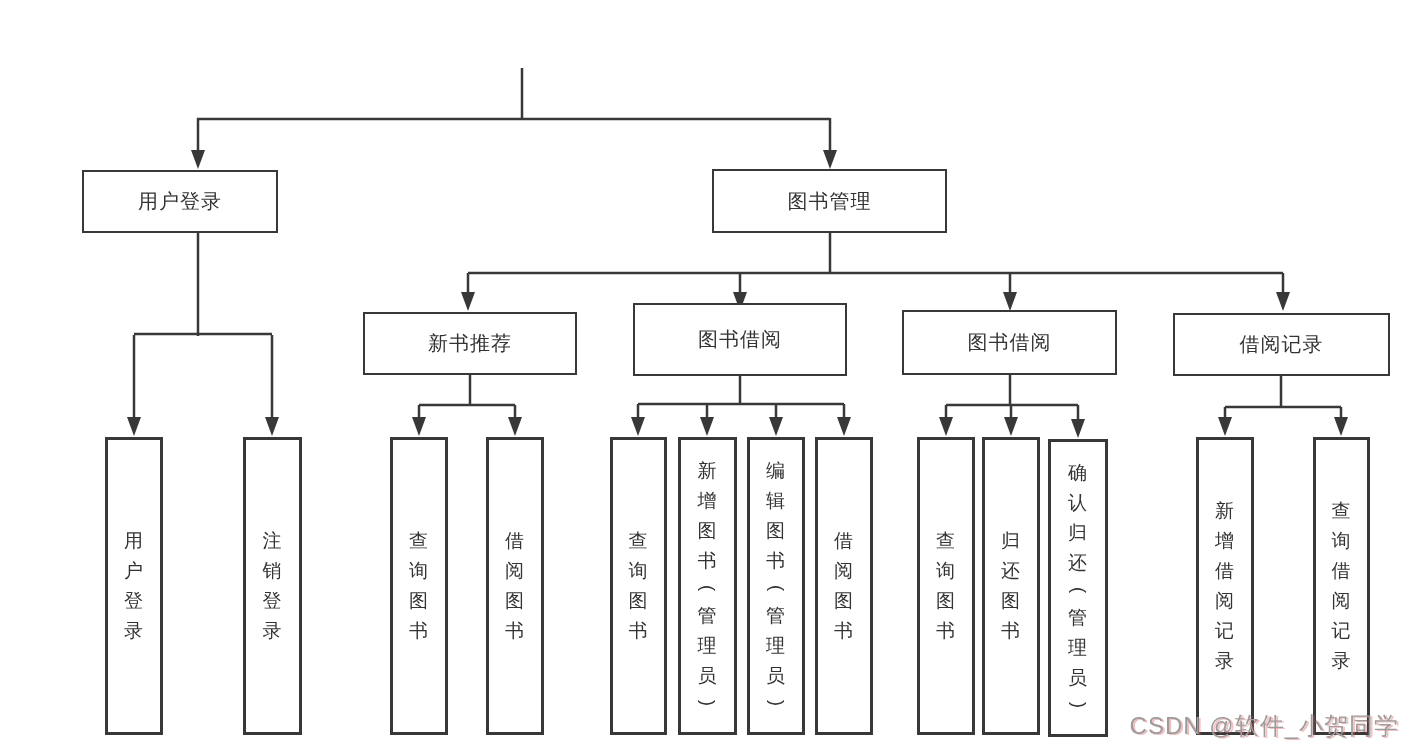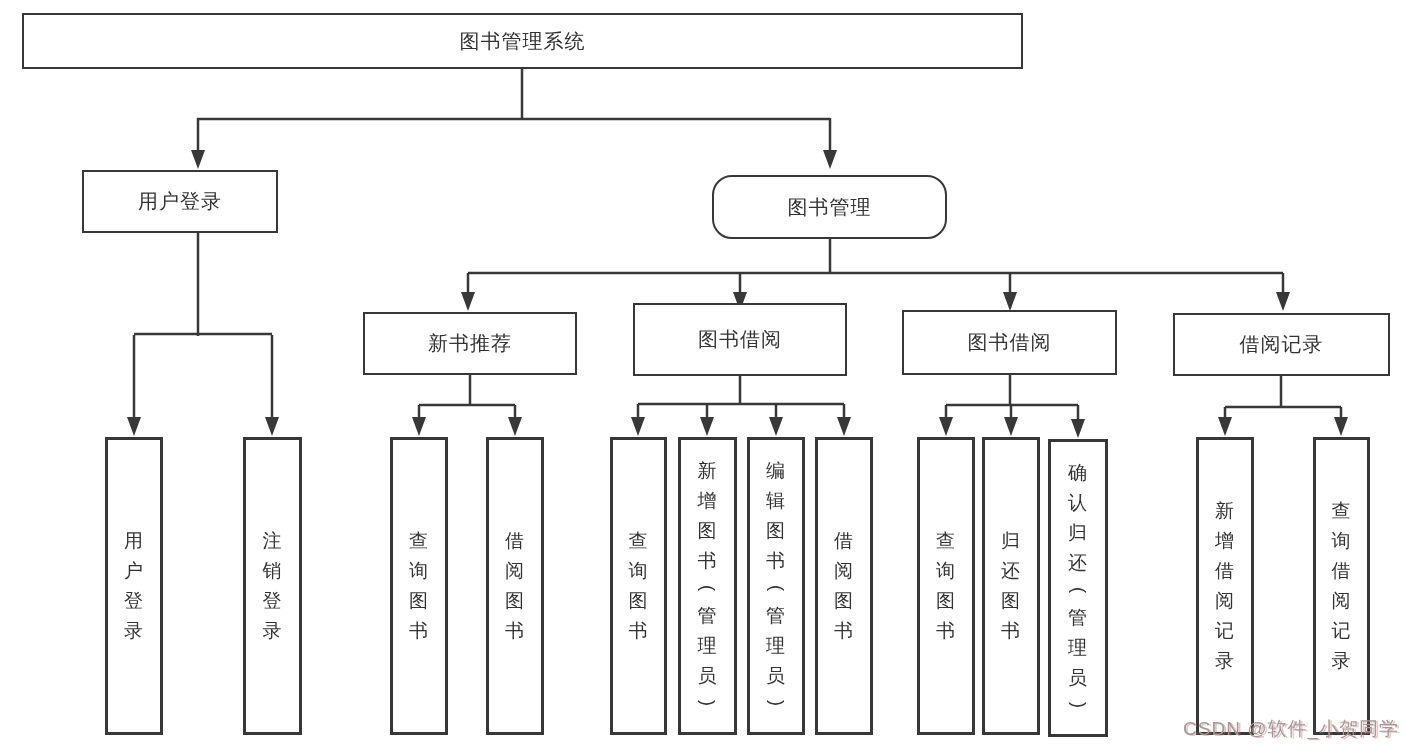--- a/index.html
+++ b/index.html
@@ -35,21 +35,21 @@
     gap: 10px;
     width: 100%;
     height: 100%;
   }
   .vchar { font-size: 19px; line-height: 20px; display: block; }
   .vchar.rot { transform: rotate(90deg); font-size: 18px; line-height: 15px; }
   #watermark {
     position: absolute;
     right: 6px;
     bottom: 5px;
-    font-size: 19px;
+    font-size: 24px;
     color: var(--wm, #9c9c9c);
     text-shadow: 2px 1px 0 rgba(224, 96, 96, 0.4);
     white-space: nowrap;
     letter-spacing: 1px;
   }
 </style>
 </head>
 <body>
 
 <div id="canvas">
@@ -95,28 +95,25 @@
       M1003 292 H1017 L1010 311 Z  M1276 292 H1290 L1283 311 Z
       M127 417 H141 L134 436 Z  M265 417 H279 L272 436 Z
       M412 417 H426 L419 436 Z  M508 417 H522 L515 436 Z
       M631 417 H645 L638 436 Z  M700 417 H714 L707 436 Z
       M769 417 H783 L776 436 Z  M837 417 H851 L844 436 Z
       M939 417 H953 L946 436 Z  M1004 417 H1018 L1011 436 Z
       M1071 419 H1085 L1078 438 Z
       M1218 417 H1232 L1225 436 Z  M1334 417 H1348 L1341 436 Z"></path>
   </svg>
 
-  <div class="node root" style="left:22px; top:13px; width:1001px; height:56px;">
-    <span class="hlabel">图书管理系统</span>
-  </div>
 
   <div class="node" style="left:82px; top:170px; width:196px; height:63px;">
     <span class="hlabel">用户登录</span>
   </div>
-  <div class="node" style="left:712px; top:175px; width:235px; height:64px;border-radius:20px;">
+  <div class="node" style="left:712px; top:169px; width:235px; height:64px;">
     <span class="hlabel">图书管理</span>
   </div>
 
   <div class="node" style="left:363px; top:312px; width:214px; height:63px;">
     <span class="hlabel">新书推荐</span>
   </div>
   <div class="node" style="left:633px; top:303px; width:214px; height:73px;font-family:Liberation Serif, serif;">
     <span class="hlabel">图书借阅</span>
   </div>
   <div class="node" style="left:902px; top:310px; width:215px; height:65px;">

